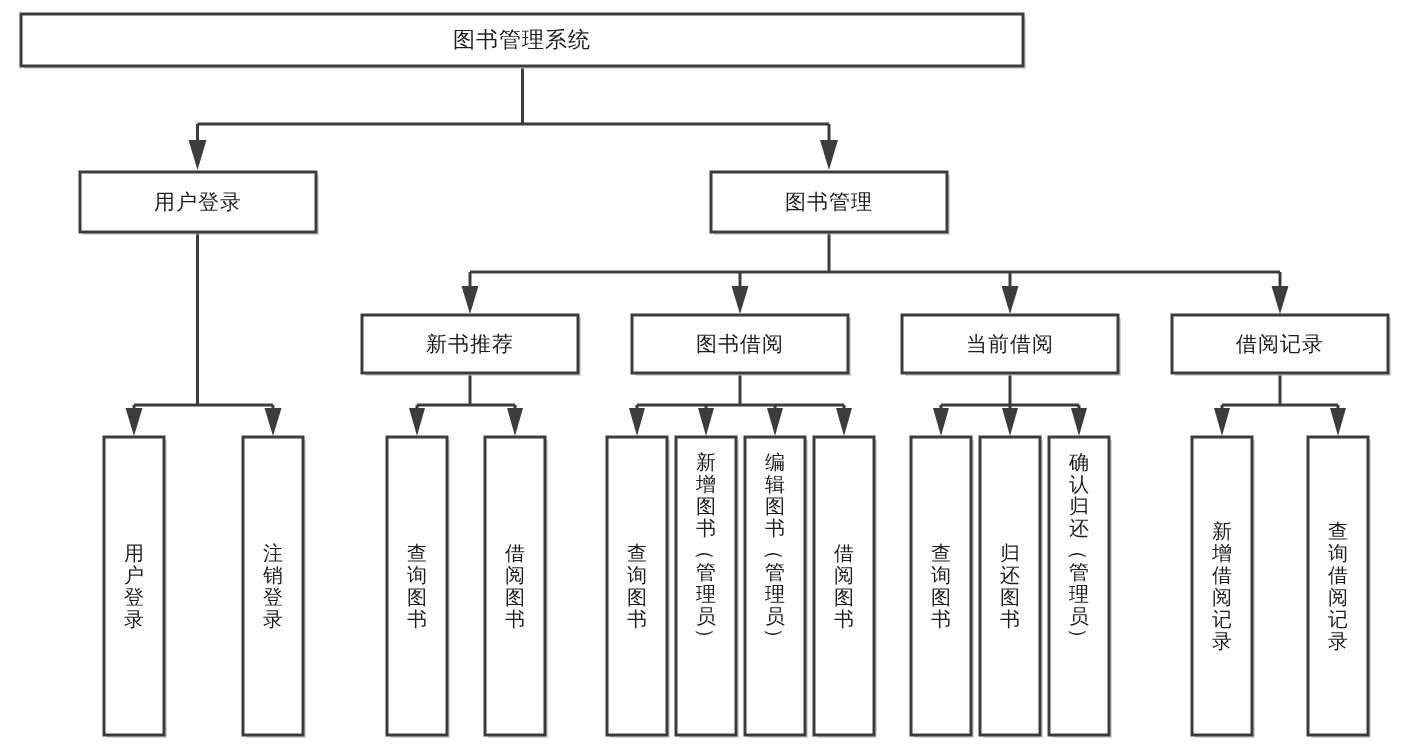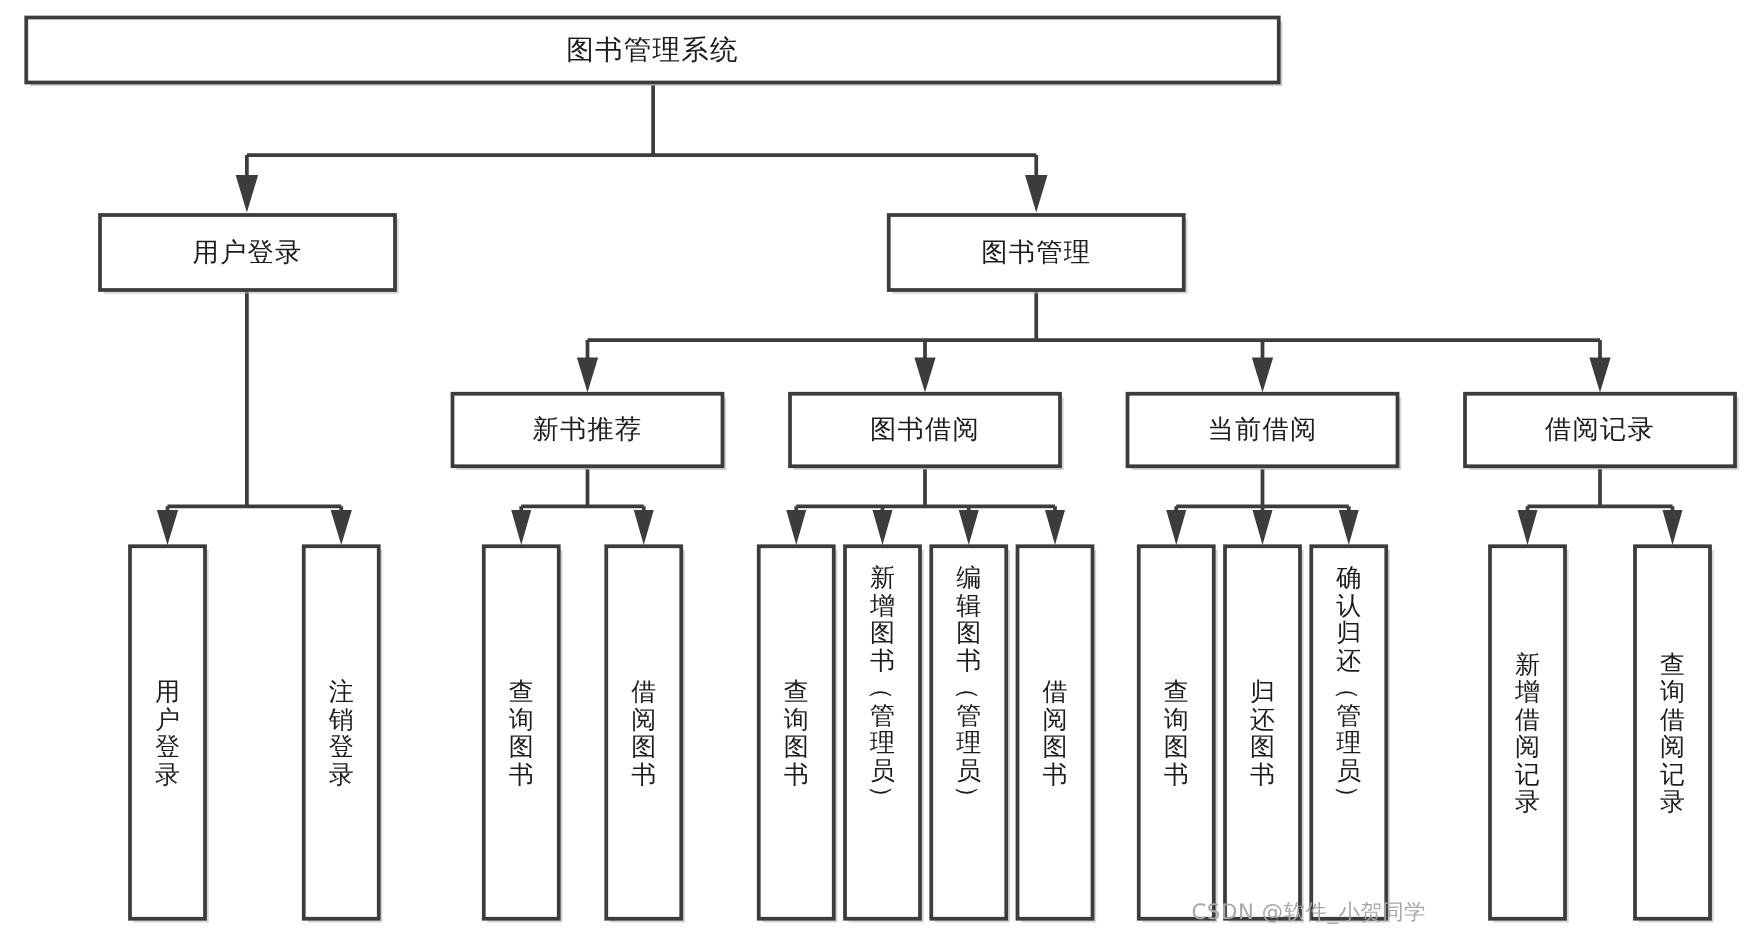--- a/index.html
+++ b/index.html
@@ -296,15 +296,14 @@
   <div class="vlabel" style="left:745px; top:437px; width:60px; height:298px; justify-content:flex-start; padding-top:14px; box-sizing:border-box;"><span>编</span><span>辑</span><span>图</span><span>书</span><span class="rot">（</span><span>管</span><span>理</span><span>员</span><span class="rot">）</span></div>
   <div class="vlabel" style="left:814px; top:437px; width:60px; height:298px;"><span>借</span><span>阅</span><span>图</span><span>书</span></div>
 
   <div class="vlabel" style="left:911px; top:437px; width:60px; height:298px;"><span>查</span><span>询</span><span>图</span><span>书</span></div>
   <div class="vlabel" style="left:980px; top:437px; width:60px; height:298px;"><span>归</span><span>还</span><span>图</span><span>书</span></div>
   <div class="vlabel" style="left:1049px; top:437px; width:60px; height:298px; justify-content:flex-start; padding-top:14px; box-sizing:border-box;"><span>确</span><span>认</span><span>归</span><span>还</span><span class="rot">（</span><span>管</span><span>理</span><span>员</span><span class="rot">）</span></div>
 
   <div class="vlabel" style="left:1192px; top:437px; width:60px; height:298px;"><span>新</span><span>增</span><span>借</span><span>阅</span><span>记</span><span>录</span></div>
   <div class="vlabel" style="left:1308px; top:437px; width:60px; height:298px;"><span>查</span><span>询</span><span>借</span><span>阅</span><span>记</span><span>录</span></div>
 
-  <div class="watermark">CSDN @软件_小贺同学</div>
 
 </div>
 
 </body></html>

